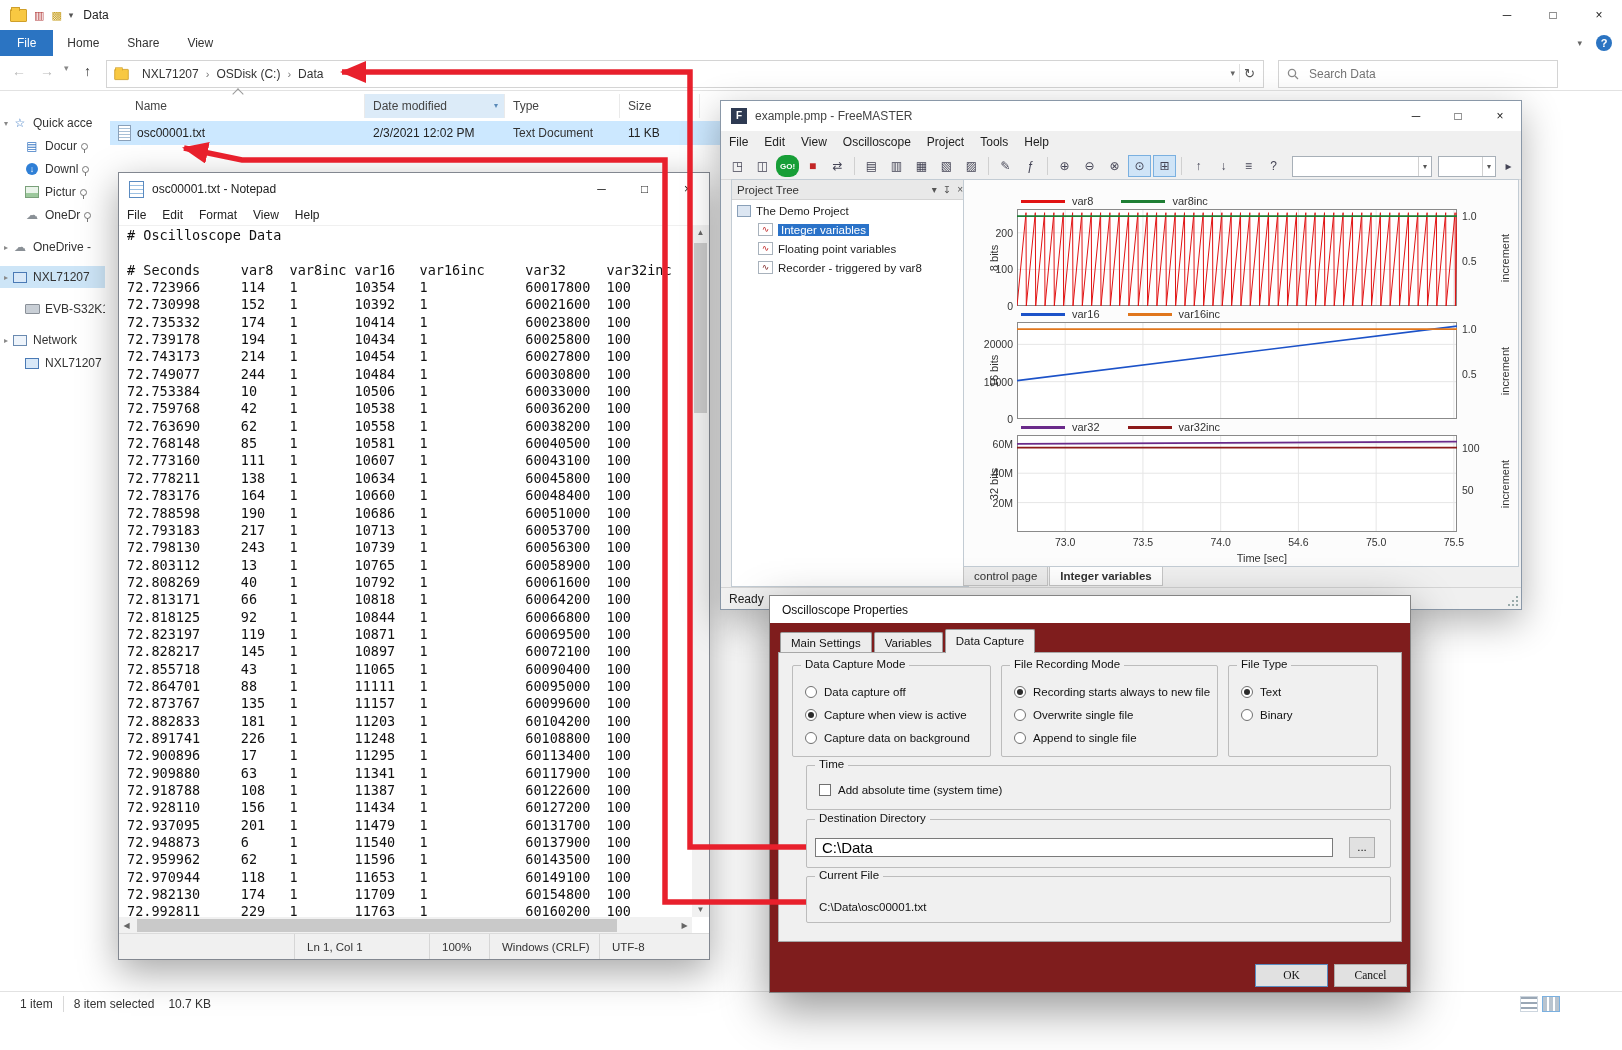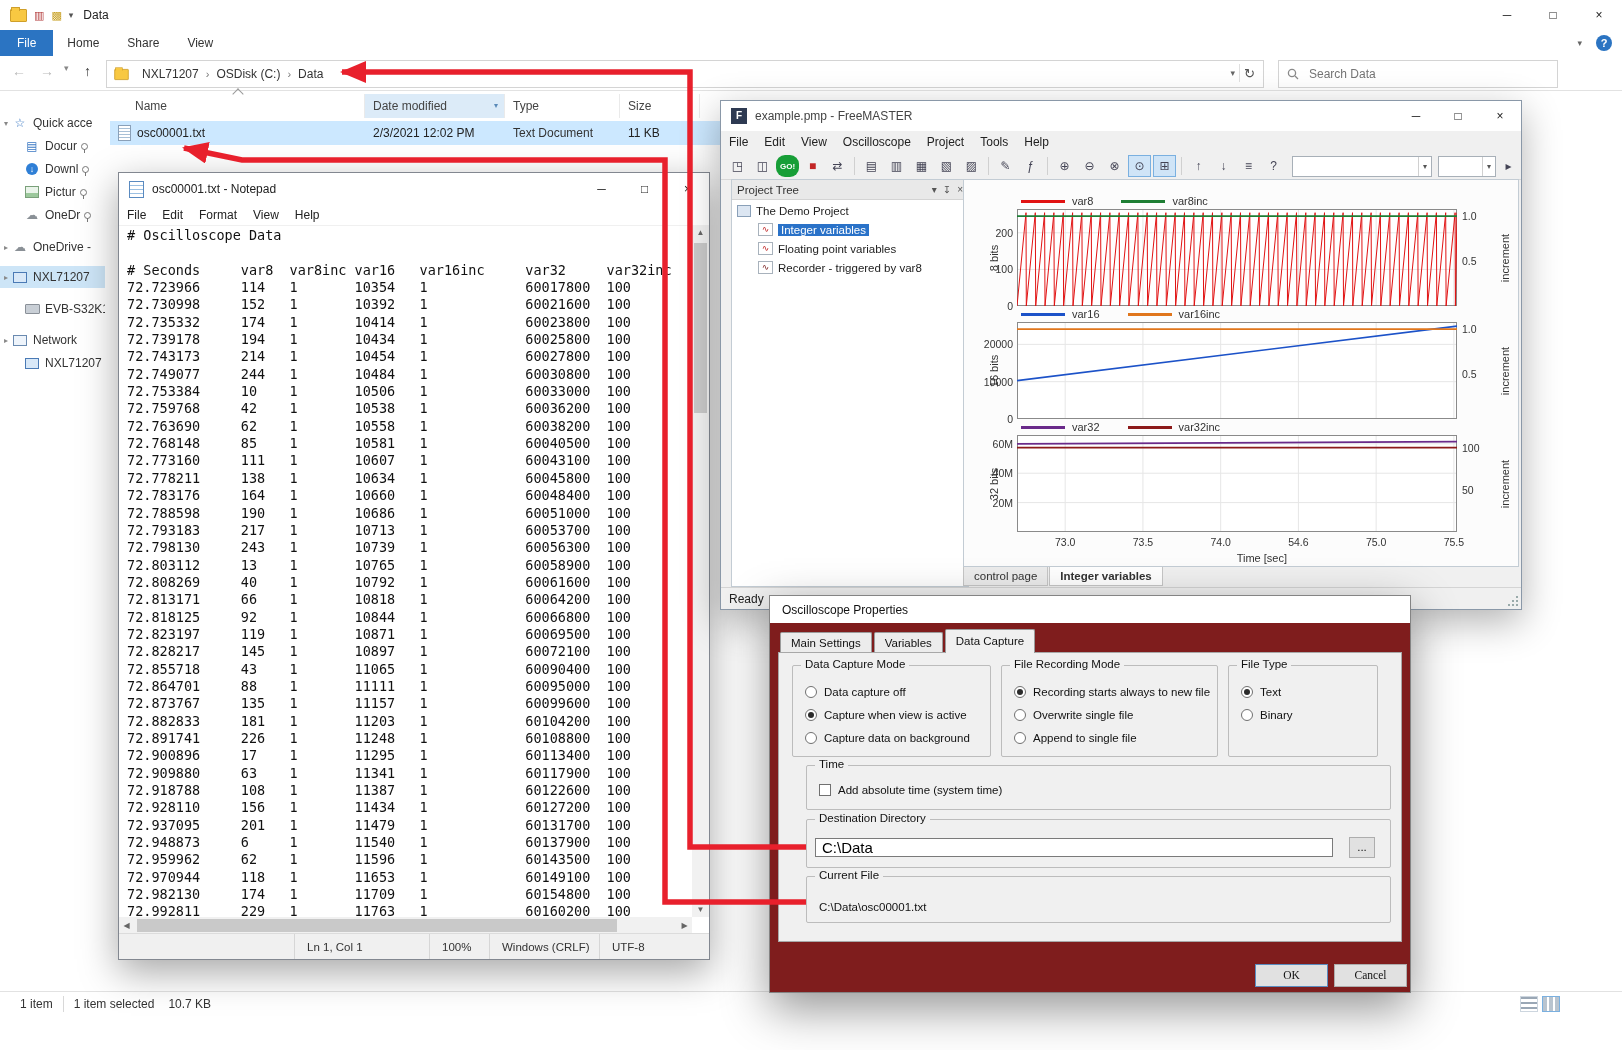--- a/index.html
+++ b/index.html
@@ -313,21 +313,21 @@
             </span>
           <span class="frc" style="width:140px">2/3/2021 12:02 PM</span>
           <span class="frc" style="width:115px;color:#333">Text Document</span>
           <span class="frc" style="width:80px">11 KB</span>
         </div>
       </div>
     </div>
     <div class="exp-status">
       <span class="s1">1 item</span>
       <span class="sdiv"></span>
-      <span>1 item selected</span>
+      <span>8 item selected</span>
       <span style="width:14px"></span>
       <span>10.7 KB</span>
       <div class="view-toggles">
         <span class="vt vt1"></span>
         <span class="vt vt2"></span>
       </div>
     </div>
   </section>
 
   <section class="notepad">

